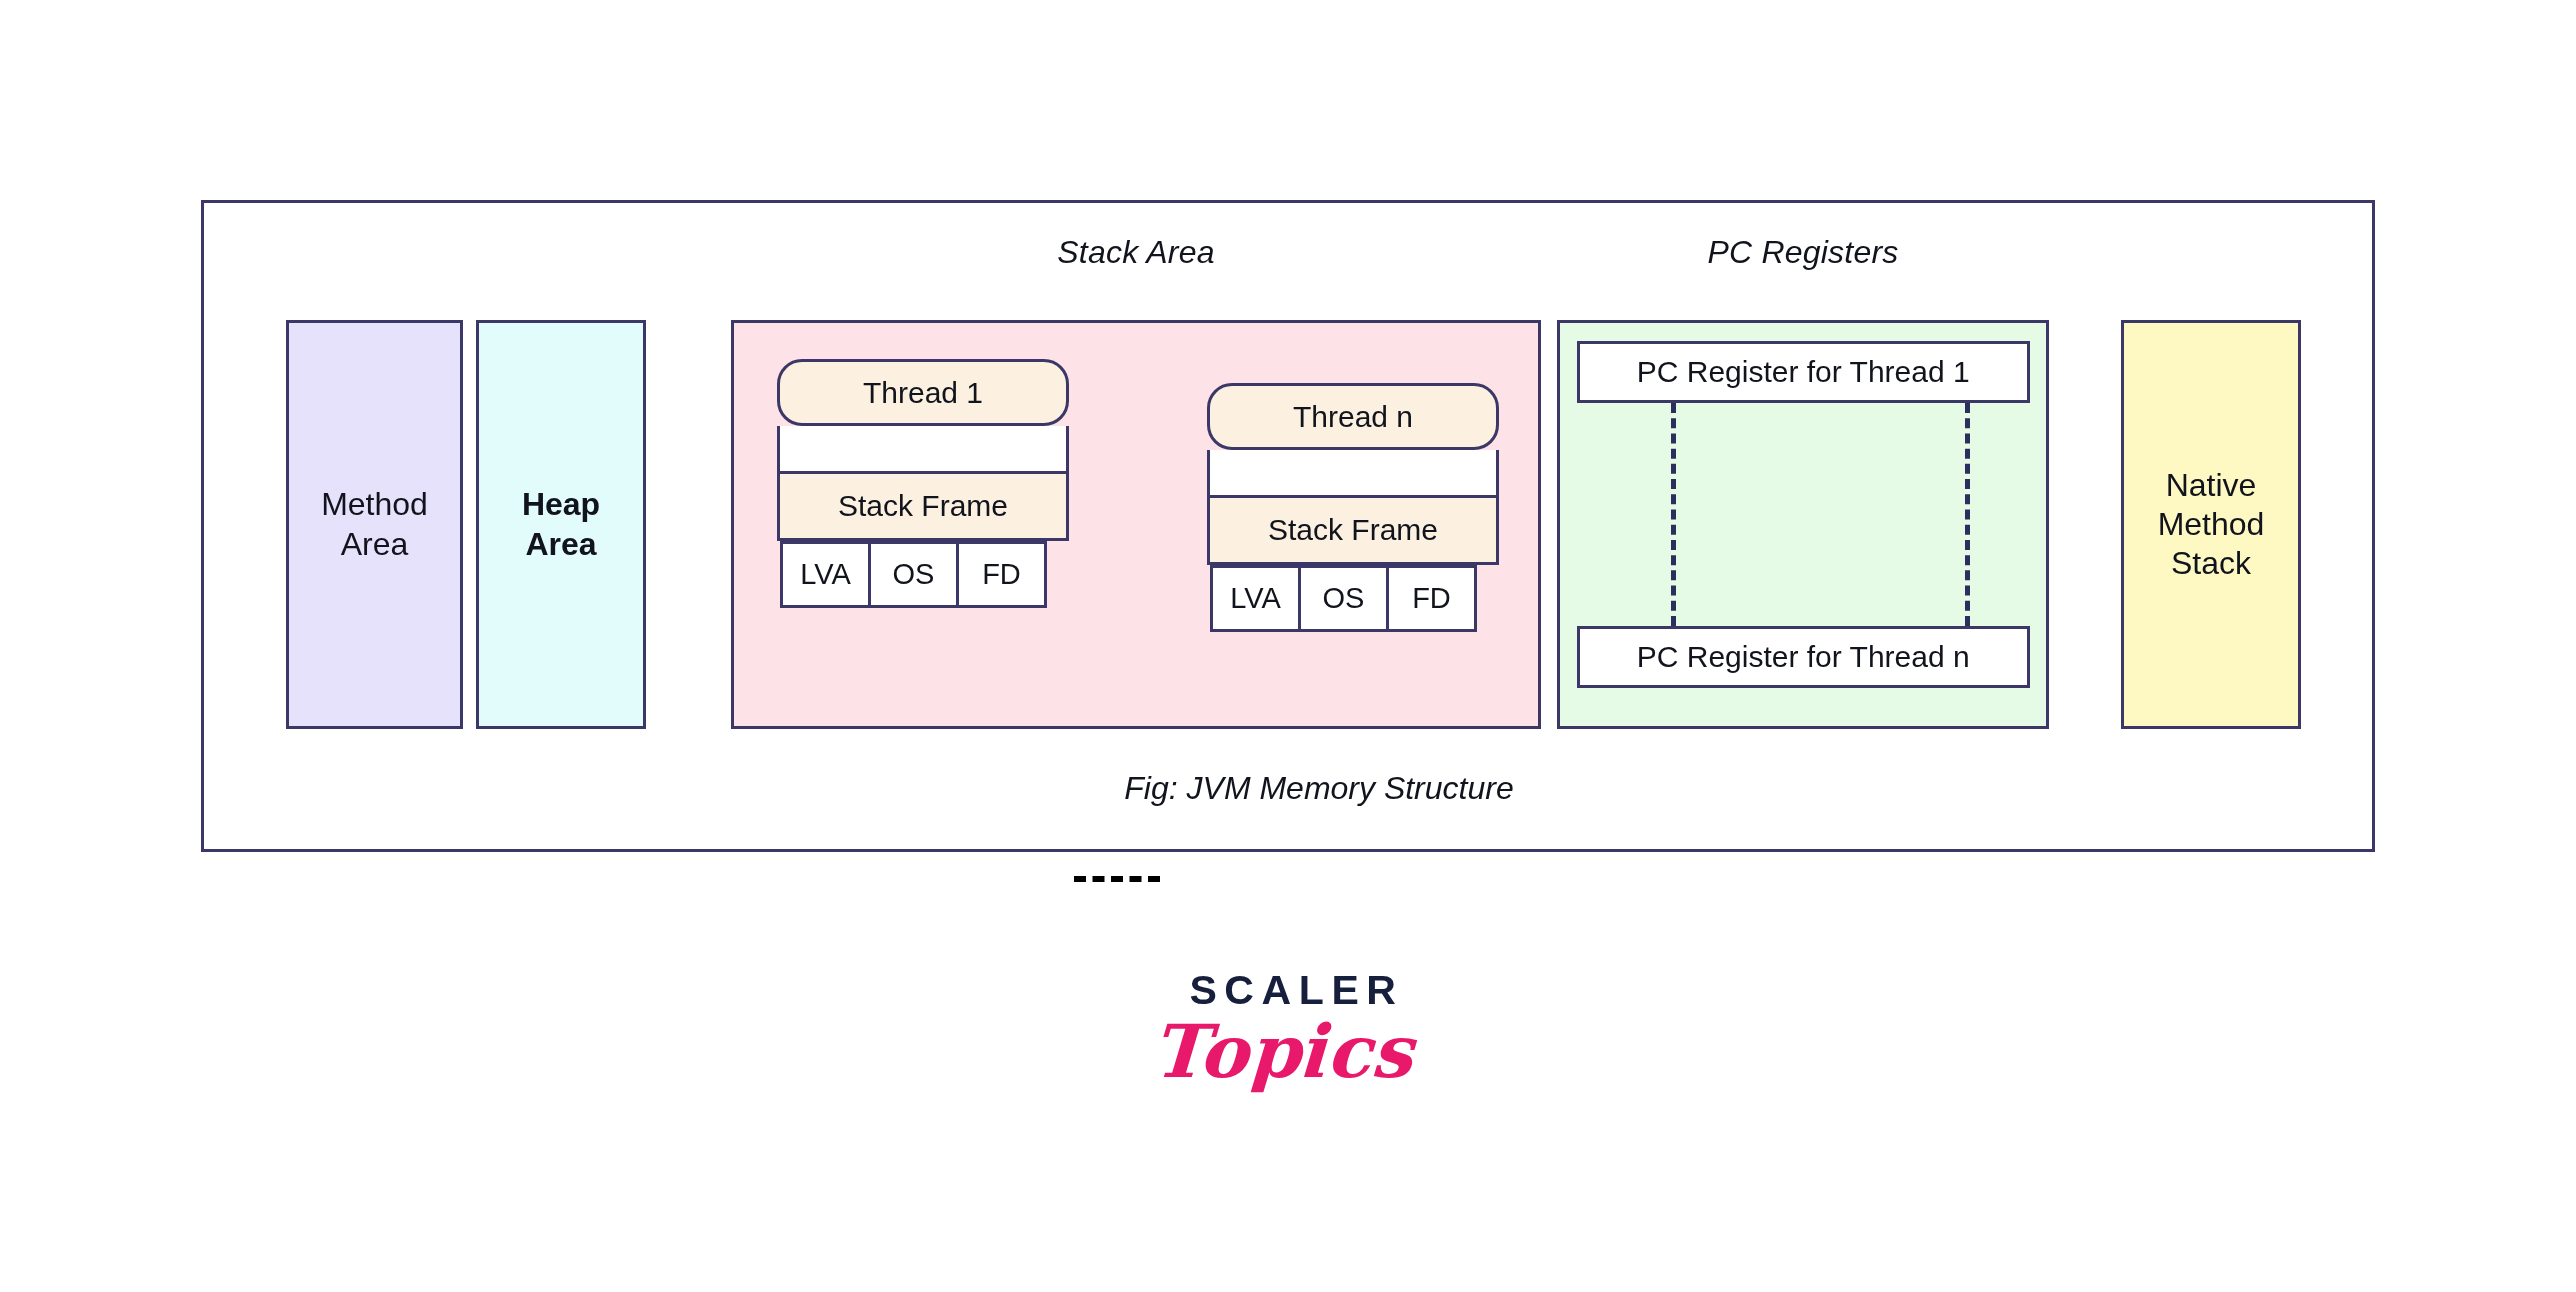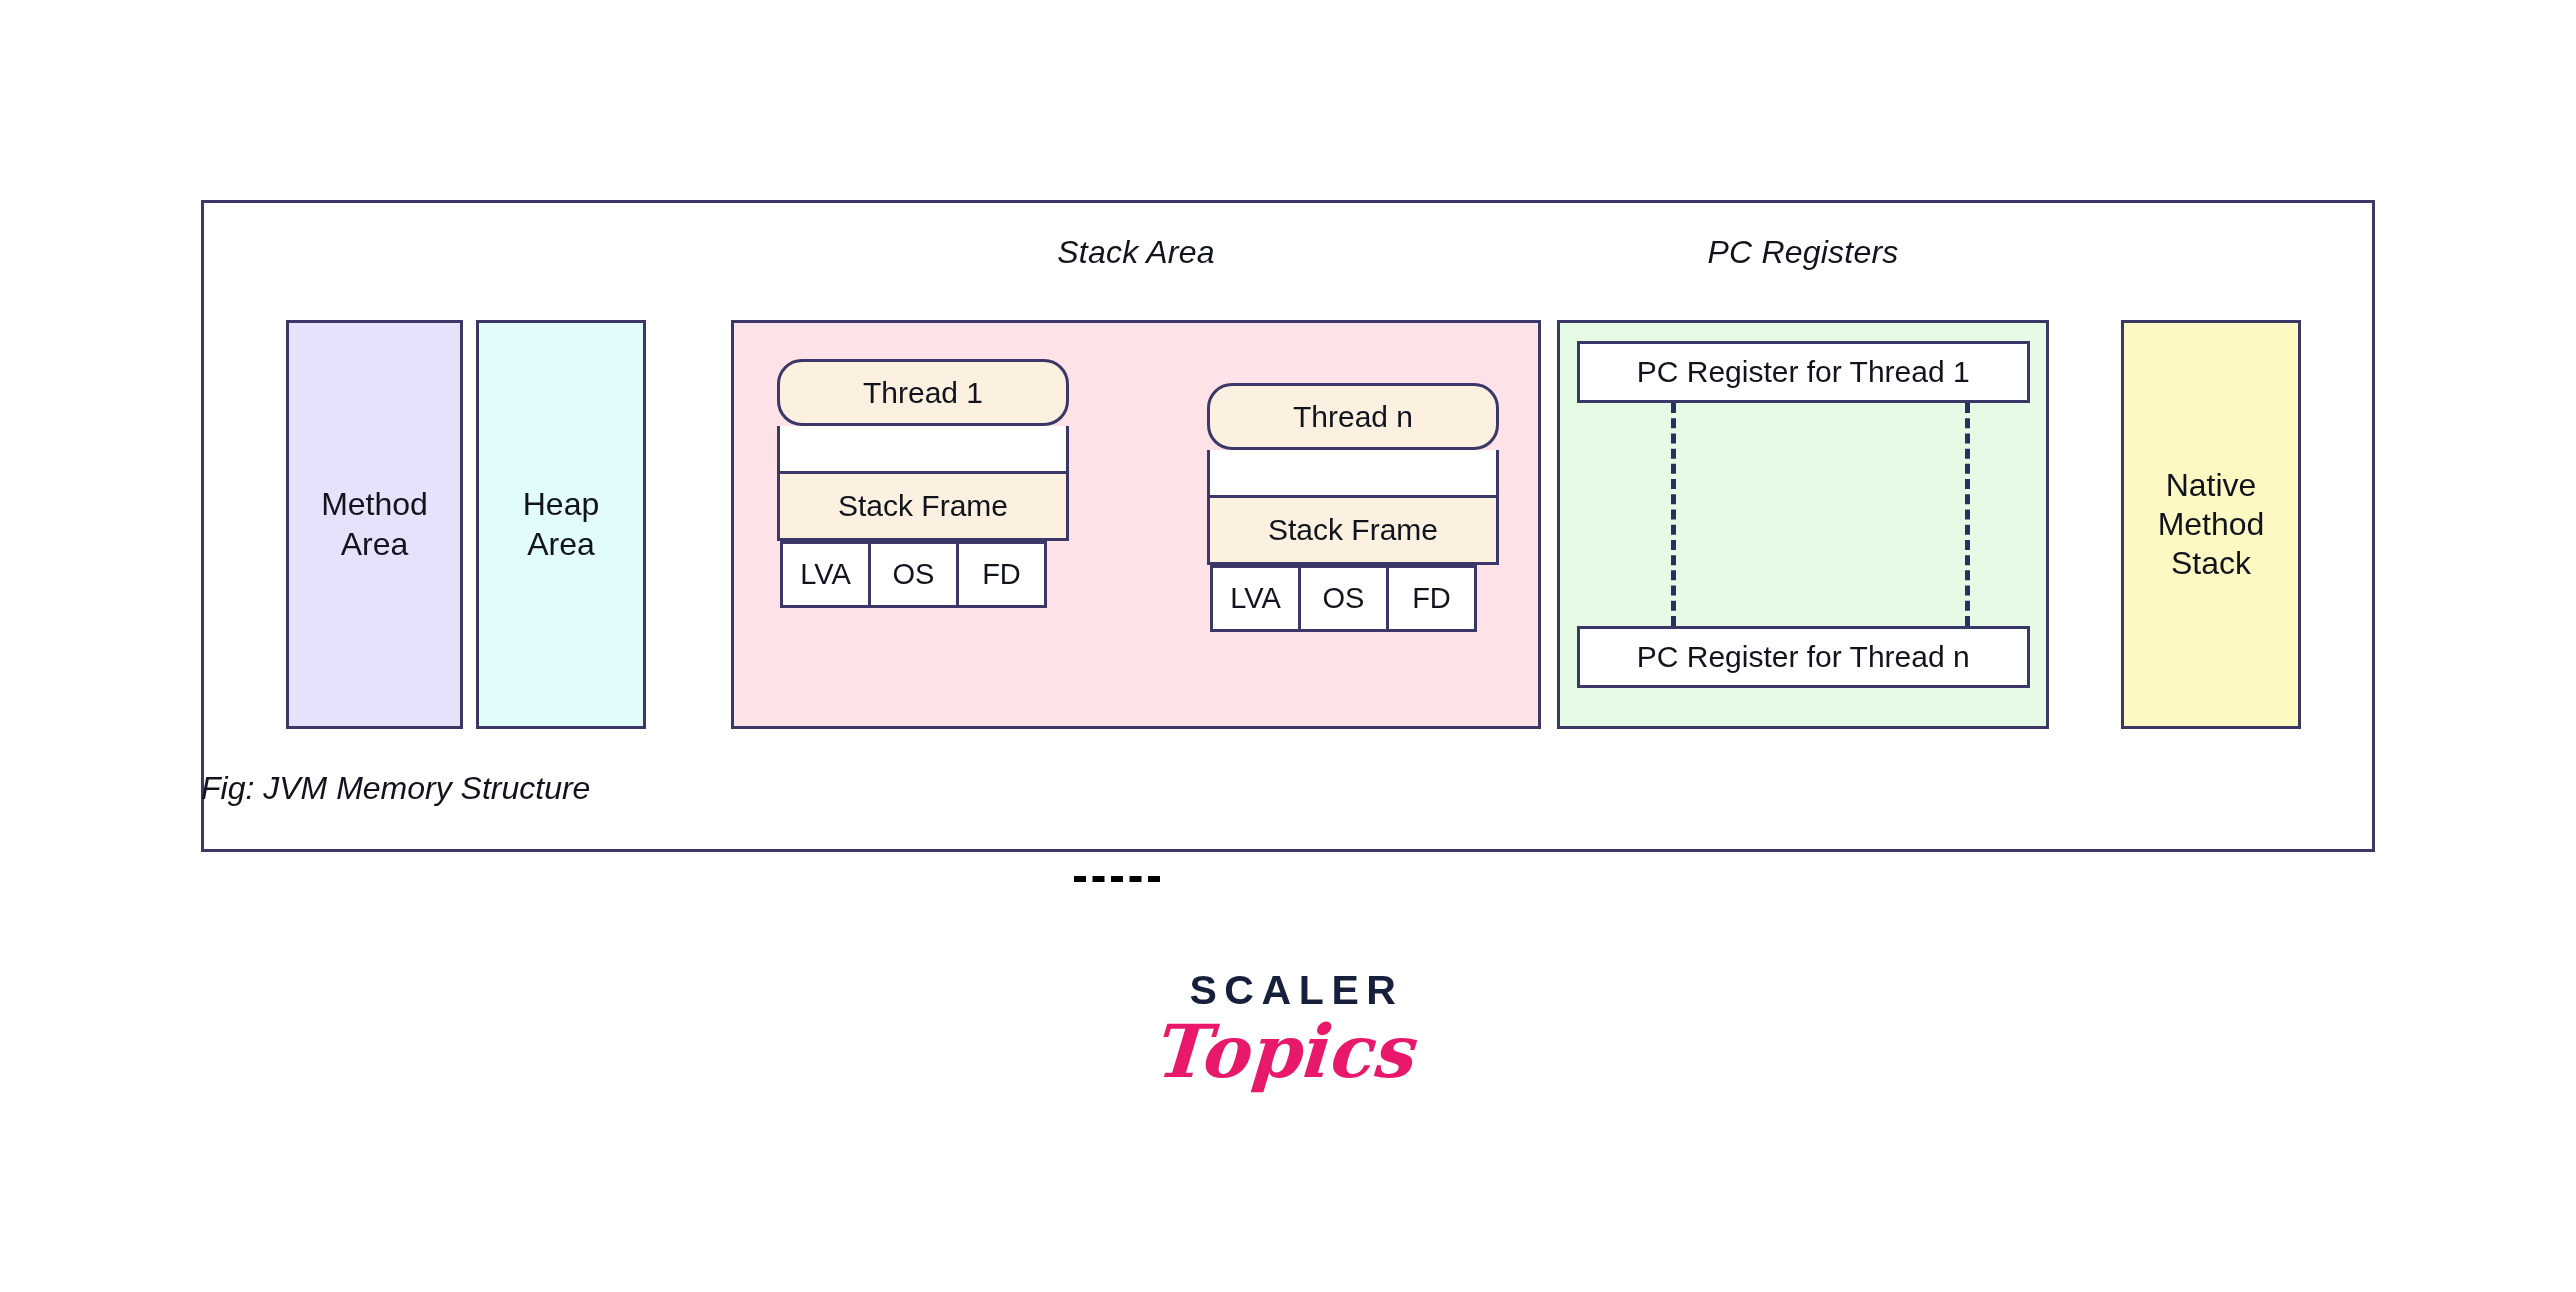--- a/index.html
+++ b/index.html
@@ -66,20 +66,21 @@
   }
   #method-area-box {
     left: 286px;
     width: 177px;
     background: #e7e2fb;
   }
   #heap-area-box {
     left: 476px;
     width: 170px;
     background: #e2fbfb;
+    font-weight: bold;
   }
   #native-method-stack-box {
     left: 2121px;
     width: 180px;
     background: #fef9c3;
   }
 
   
   #stack-area-container {
     position: absolute;
@@ -194,23 +195,25 @@
   }
   #pc-dash-left  { left: 111px; }
   #pc-dash-right { left: 405px; }
 
   
   #figure-caption {
     position: absolute;
     left: 201px;
     top: 770px;
     width: 2174px;
+    text-align: center;
     font-style: italic;
     font-size: 32px;
     color: #11141c;
+    padding-left: 31px;
   }
 
   
   #scaler-logo {
     position: absolute;
     left: 0;
     top: 970px;
     width: 2576px;
     text-align: center;
   }

